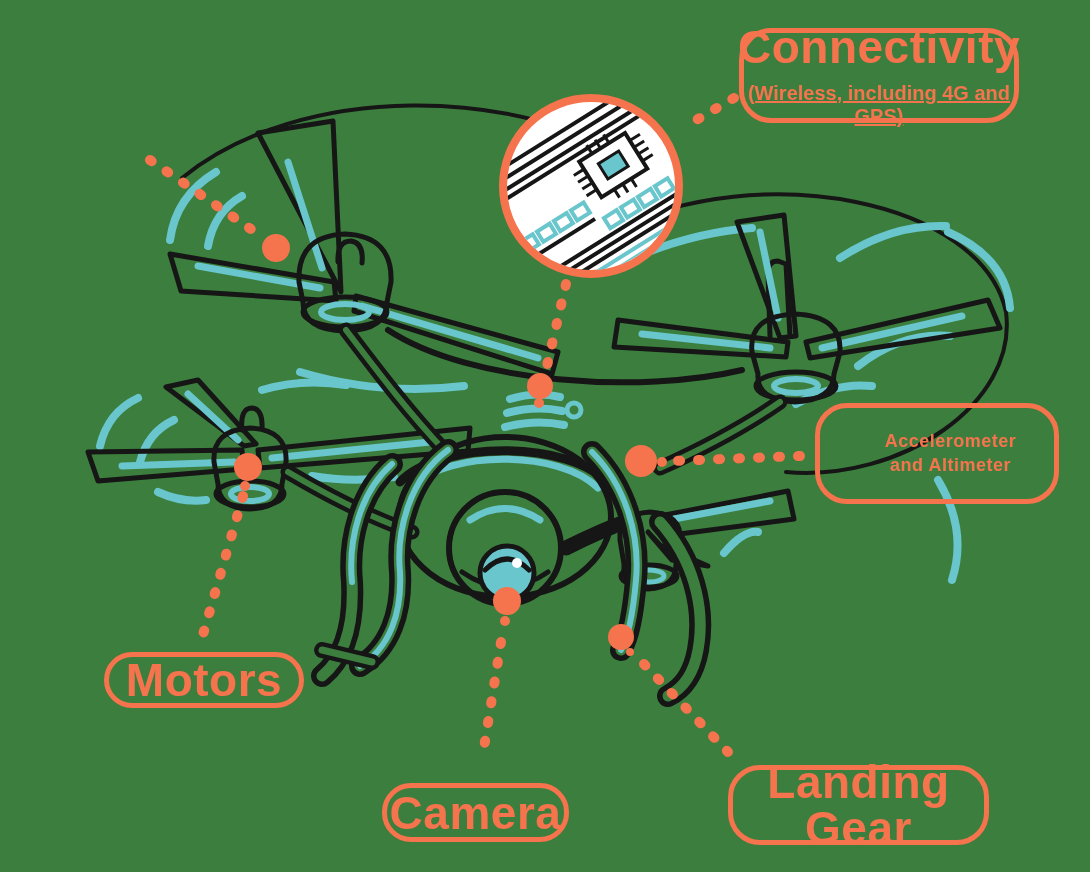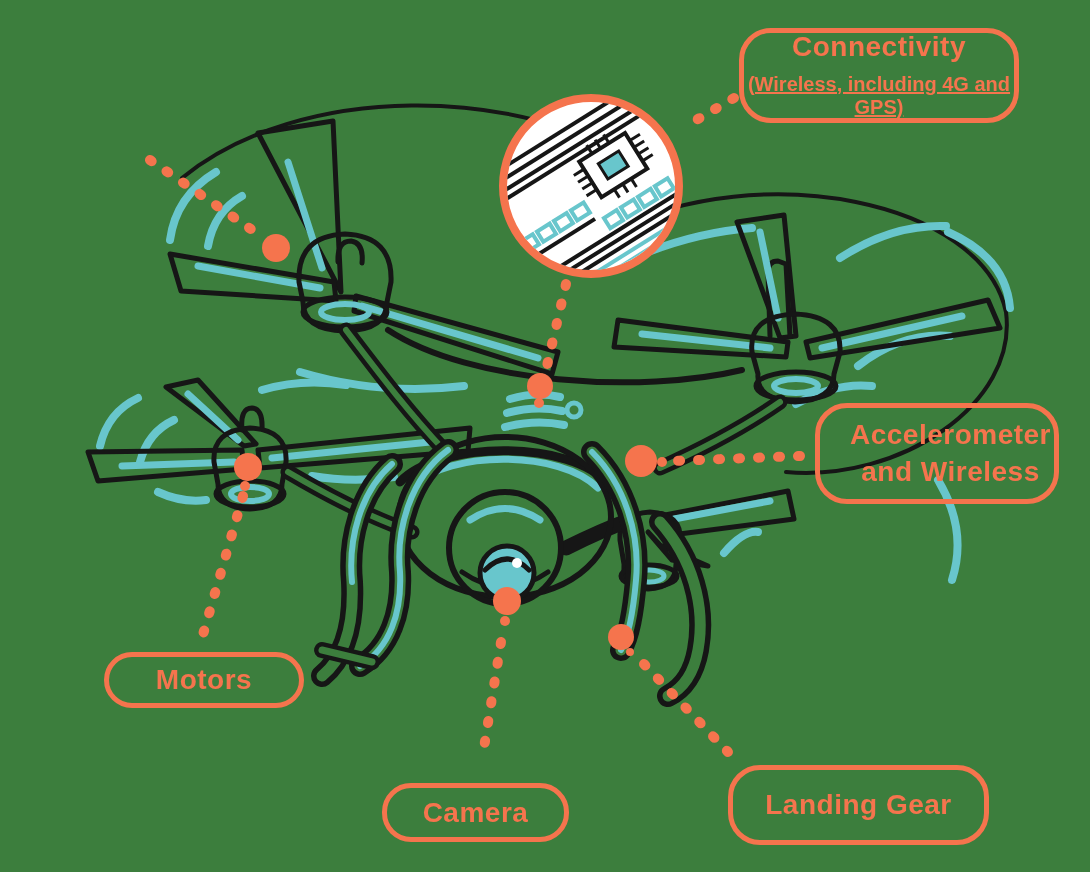--- a/index.html
+++ b/index.html
@@ -21,22 +21,22 @@
     font-weight:700;
     text-align:center;
     box-sizing:border-box;
     display:flex;
     flex-direction:column;
     align-items:center;
     justify-content:center;
     background:transparent;
     letter-spacing:0.5px;
   }
-  .callout .big{font-size:28px;line-height:1.0;}
-  .callout .mid{font-size:28px;line-height:1.32;margin-left:27px;}
+  .callout .big{font-size:46px;line-height:1.0;}
+  .callout .mid{font-size:18px;line-height:1.32;margin-left:27px;}
   .callout .sub{font-size:20px;line-height:1.15;margin-top:12px;letter-spacing:0;text-decoration:underline;}
   #cl-rotors      {left:30px;  top:93px;  width:199px; height:56px;  border-radius:28px;}
   #cl-connectivity{left:739px; top:28px;  width:280px; height:95px;  border-radius:32px;}
   #cl-accel       {left:815px; top:403px; width:244px; height:101px; border-radius:32px;}
   #cl-motors      {left:104px;  top:652px; width:200px; height:56px;  border-radius:28px;}
   #cl-camera      {left:382px; top:783px; width:187px; height:59px;  border-radius:29px;}
   #cl-landing     {left:728px; top:765px; width:261px; height:80px;  border-radius:32px;align-items:center;}
 </style>
 </head>
 <body>
@@ -269,21 +269,21 @@
   </svg>
 
 
   <div class="callout" id="cl-connectivity">
     <span class="big">Connectivity</span>
     <span class="sub">(Wireless, including 4G and GPS)</span>
   </div>
 
   <div class="callout" id="cl-accel">
     <span class="mid">Accelerometer</span>
-    <span class="mid">and Wireless</span>
+    <span class="mid">and Altimeter</span>
   </div>
 
   <div class="callout" id="cl-motors">
     <span class="big">Motors</span>
   </div>
 
   <div class="callout" id="cl-camera">
     <span class="big">Camera</span>
   </div>
 

